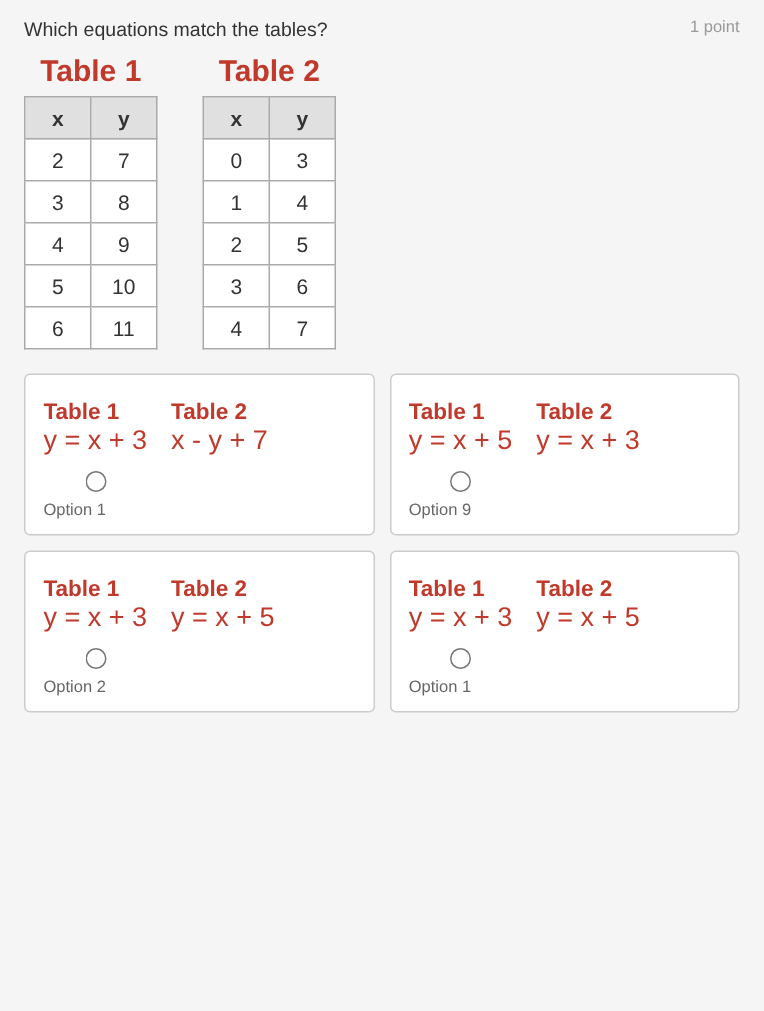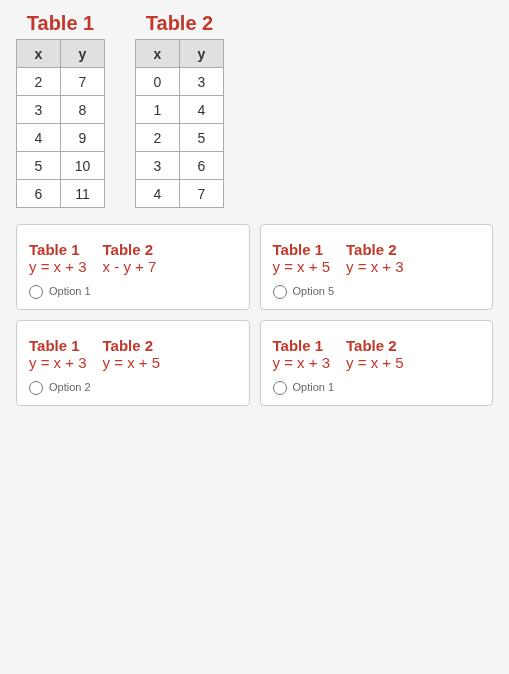--- a/index.html
+++ b/index.html
@@ -104,46 +104,51 @@
       align-items: flex-start;
     }
 
     .eq-table-label {
       font-size: 15px;
       font-weight: bold;
       color: #c0392b;
     }
 
     .eq-formula {
-      font-size: 15px;
+      font-size: 18px;
       color: #c0392b;
     }
 
     .option-radio-row {
       display: flex;
-      align-items: flex-start;
+      align-items: flex-end;
       gap: 6px;
+      flex-direction: column;
     }
 
     .option-label {
       font-size: 11px;
       color: #666;
     }
 
     input[type="radio"] {
       accent-color: #333;
       width: 14px;
       height: 14px;
     }
   </style>
 </head>
 <body>
 
 <div class="page">
 
+  <div class="question-header">
+    <span class="question-text">Which equations match the tables?</span>
+    <span class="points">1 point</span>
+  </div>
 
   <div class="tables-container">
 
     <div class="table-section">
       <div class="table-title">Table 1</div>
       <table class="data-table">
         <thead>
           <tr>
             <th>x</th>
             <th>y</th>
@@ -233,21 +238,21 @@
             <span class="eq-table-label">Table 1</span>
             <span class="eq-formula">y = x + 5</span>
           </div>
           <div class="eq-block">
             <span class="eq-table-label">Table 2</span>
             <span class="eq-formula">y = x + 3</span>
           </div>
         </div>
         <div class="option-radio-row">
           <input type="radio" name="answer" style="">
-          <span class="option-label">Option 5</span>
+          <span class="option-label">Option 9</span>
         </div>
       </div>
       <div class="option-card">
         <div class="option-equations">
           <div class="eq-block">
             <span class="eq-table-label">Table 1</span>
             <span class="eq-formula">y = x + 3</span>
           </div>
           <div class="eq-block">
             <span class="eq-table-label">Table 2</span>

